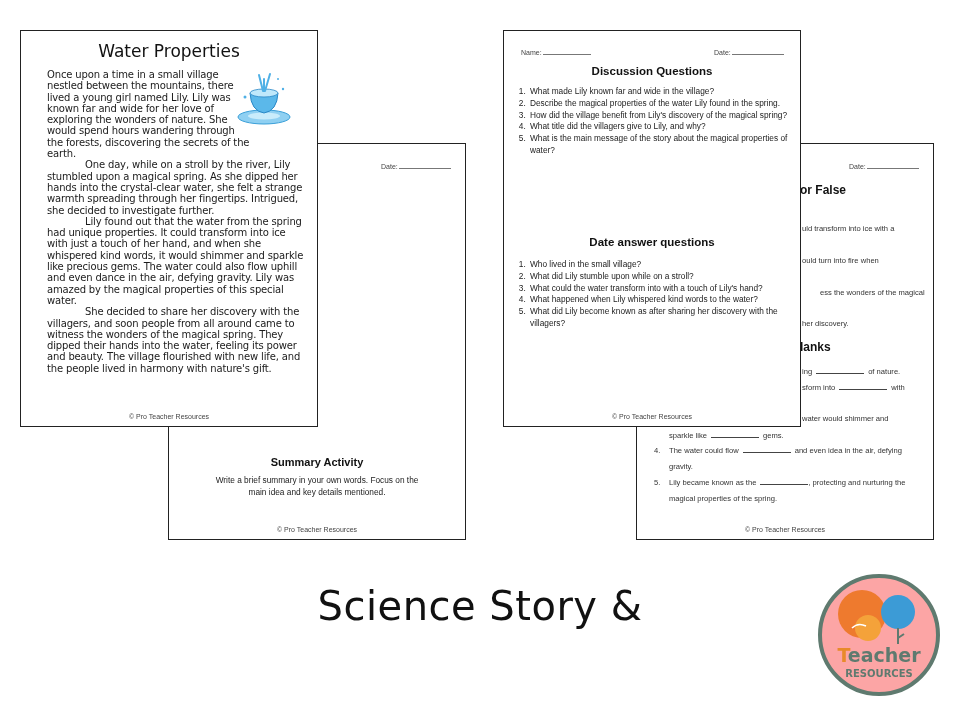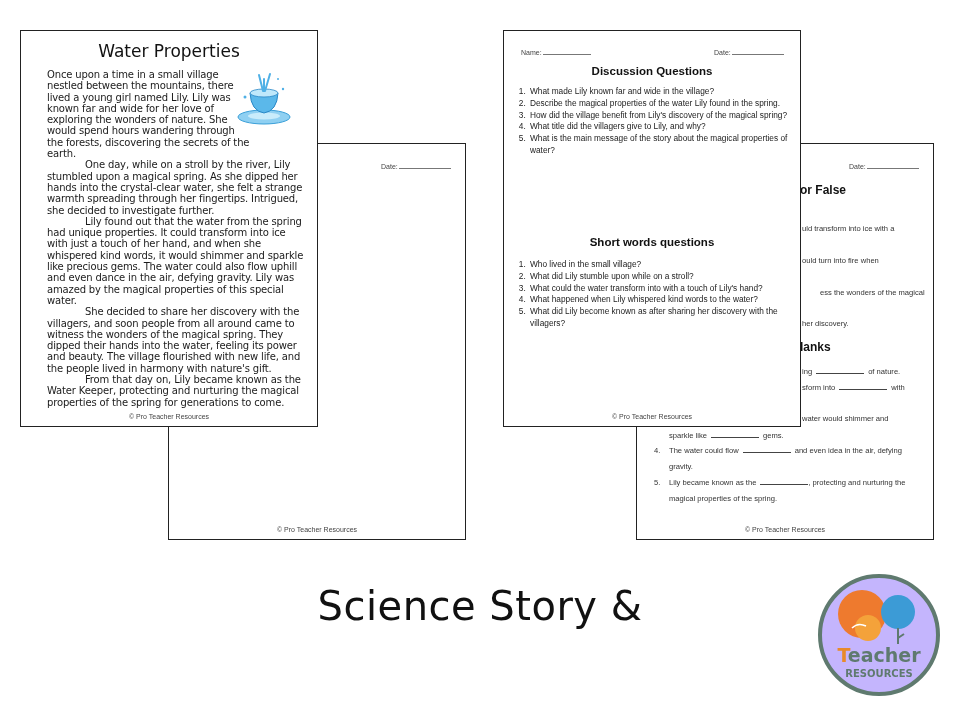--- a/index.html
+++ b/index.html
@@ -22,40 +22,45 @@
   #p2{left:168px;top:143px;width:298px;height:397px;z-index:2;}
   #p2 .vocab{position:absolute;left:0;top:58px;font-size:8.3px;line-height:12px;color:#222;}
   #p2 .vocab div{white-space:nowrap;}
   
   #p3{left:503px;top:30px;width:298px;height:397px;z-index:5;}
   
   #p4{left:636px;top:143px;width:298px;height:397px;z-index:2;}
   .tf{position:absolute;font-size:7.6px;color:#333;white-space:nowrap;}
   .blank{display:inline-block;width:48px;border-bottom:1px solid #444;margin:0 4px;}
   .big-title{position:absolute;left:0;width:960px;top:582px;text-align:center;font-family:"DejaVu Sans",sans-serif;font-size:40px;line-height:48px;color:#111;letter-spacing:0.5px;}
-  .logo{position:absolute;left:818px;top:574px;width:122px;height:122px;border-radius:50%;border:4px solid #5f7a6f;box-sizing:border-box;background:#c4b5fd;overflow:hidden;}
+  .logo{position:absolute;left:818px;top:574px;width:122px;height:122px;border-radius:50%;border:4px solid #5f7a6f;box-sizing:border-box;background:#fca5a5;overflow:hidden;}
 </style>
 </head>
 <body>
 
 <div class="page" id="p2">
   <div class="date-line" style="left:212px;top:19px;"><span>Date:</span><span class="ul"></span></div>
   <div class="sheet-title" style="left:0;right:auto;top:35px;text-align:left;">lary Words</div>
   <div class="vocab">
     <div>l away in a cozy place</div>
     <div>hout a specific destination</div>
     <div>us to learn more</div>
     <div>rt into something different</div>
     <div>wavering light</div>
     <div>iced state</div>
     <div>elping something grow</div>
     <div>rive</div>
     <div>in a family that are born and live</div>
     <div style="height:12px"></div>
     <div>hat can be used to help or support</div>
+  </div>
+  <div class="sheet-title" style="top:312px;font-size:11px;">Summary Activity</div>
+  <div style="position:absolute;left:0;right:0;top:330px;text-align:center;font-size:8.3px;line-height:12px;color:#222;">
+    <div>Write a brief summary in your own words. Focus on the</div>
+    <div>main idea and key details mentioned.</div>
   </div>
   <div class="footer">© Pro Teacher Resources</div>
 </div>
 
 <div class="page" id="p4">
   <div class="date-line" style="left:212px;top:19px;"><span>Date:</span><span class="ul"></span></div>
   <div class="sheet-title" style="left:0;right:auto;top:39px;text-align:left;padding-left:163px;">or False</div>
   <div class="tf" style="left:165px;top:80px;">uld transform into ice with a</div>
   <div class="tf" style="left:165px;top:112px;">ould turn into fire when</div>
   <div class="tf" style="left:165px;top:144px;padding-left:18px;">ess the wonders of the magical</div>
@@ -82,37 +87,36 @@
     <path d="M30 24 L26 8 M32 24 L37 7 M31 24 L31 12" stroke="#4fb0e6" stroke-width="2" fill="none" stroke-linecap="round"></path>
     <circle cx="12" cy="30" r="1.5" fill="#4fb0e6"></circle>
       <circle cx="50" cy="22" r="1.2" fill="#4fb0e6"></circle>
       <circle cx="45" cy="12" r="1" fill="#4fb0e6"></circle>
   </svg>
   <div class="story">
     <p style="width:205px">Once upon a time in a small village nestled between the mountains, there lived a young girl named Lily. Lily was known far and wide for her love of exploring the wonders of nature. She would spend hours wandering through the forests, discovering the secrets of the earth.</p>
     <p class="ind">One day, while on a stroll by the river, Lily stumbled upon a magical spring. As she dipped her hands into the crystal-clear water, she felt a strange warmth spreading through her fingertips. Intrigued, she decided to investigate further.</p>
     <p class="ind">Lily found out that the water from the spring had unique properties. It could transform into ice with just a touch of her hand, and when she whispered kind words, it would shimmer and sparkle like precious gems. The water could also flow uphill and even dance in the air, defying gravity. Lily was amazed by the magical properties of this special water.</p>
     <p class="ind">She decided to share her discovery with the villagers, and soon people from all around came to witness the wonders of the magical spring. They dipped their hands into the water, feeling its power and beauty. The village flourished with new life, and the people lived in harmony with nature's gift.</p>
-    <p class="ind">From that day on, Lily became known as the Water Keeper, protecting and nurturing the magical properties of the spring for generations to come.</p>
   </div>
   <div class="footer">© Pro Teacher Resources</div>
 </div>
 
 <div class="page" id="p3">
   <div class="date-line" style="left:17px;top:18px;"><span>Name:</span><span class="ul" style="width:48px"></span></div>
   <div class="date-line" style="left:210px;top:18px;"><span>Date:</span><span class="ul"></span></div>
   <div class="sheet-title" style="top:34px;font-size:11.5px;">Discussion Questions</div>
   <ol class="qs" style="left:0;top:55px;width:268px;">
     <li>What made Lily known far and wide in the village?</li>
     <li>Describe the magical properties of the water Lily found in the spring.</li>
     <li>How did the village benefit from Lily's discovery of the magical spring?</li>
     <li>What title did the villagers give to Lily, and why?</li>
     <li>What is the main message of the story about the magical properties of water?</li>
   </ol>
-  <div class="sheet-title" style="top:205px;font-size:11.5px;">Short words questions</div>
+  <div class="sheet-title" style="top:205px;font-size:11.5px;">Date answer questions</div>
   <ol class="qs" style="left:0;top:228px;width:272px;">
     <li>Who lived in the small village?</li>
     <li>What did Lily stumble upon while on a stroll?</li>
     <li>What could the water transform into with a touch of Lily's hand?</li>
     <li>What happened when Lily whispered kind words to the water?</li>
     <li>What did Lily become known as after sharing her discovery with the villagers?</li>
   </ol>
   <div class="footer">© Pro Teacher Resources</div>
 </div>
 

